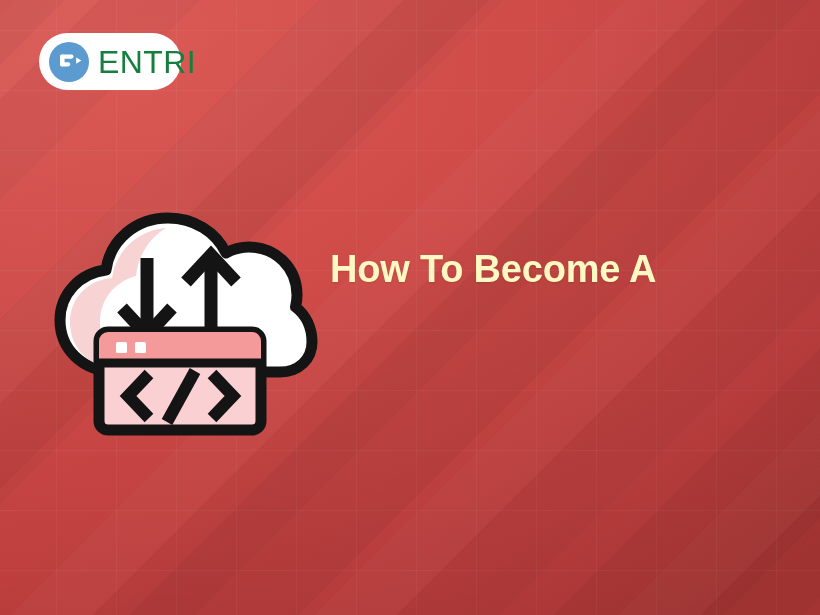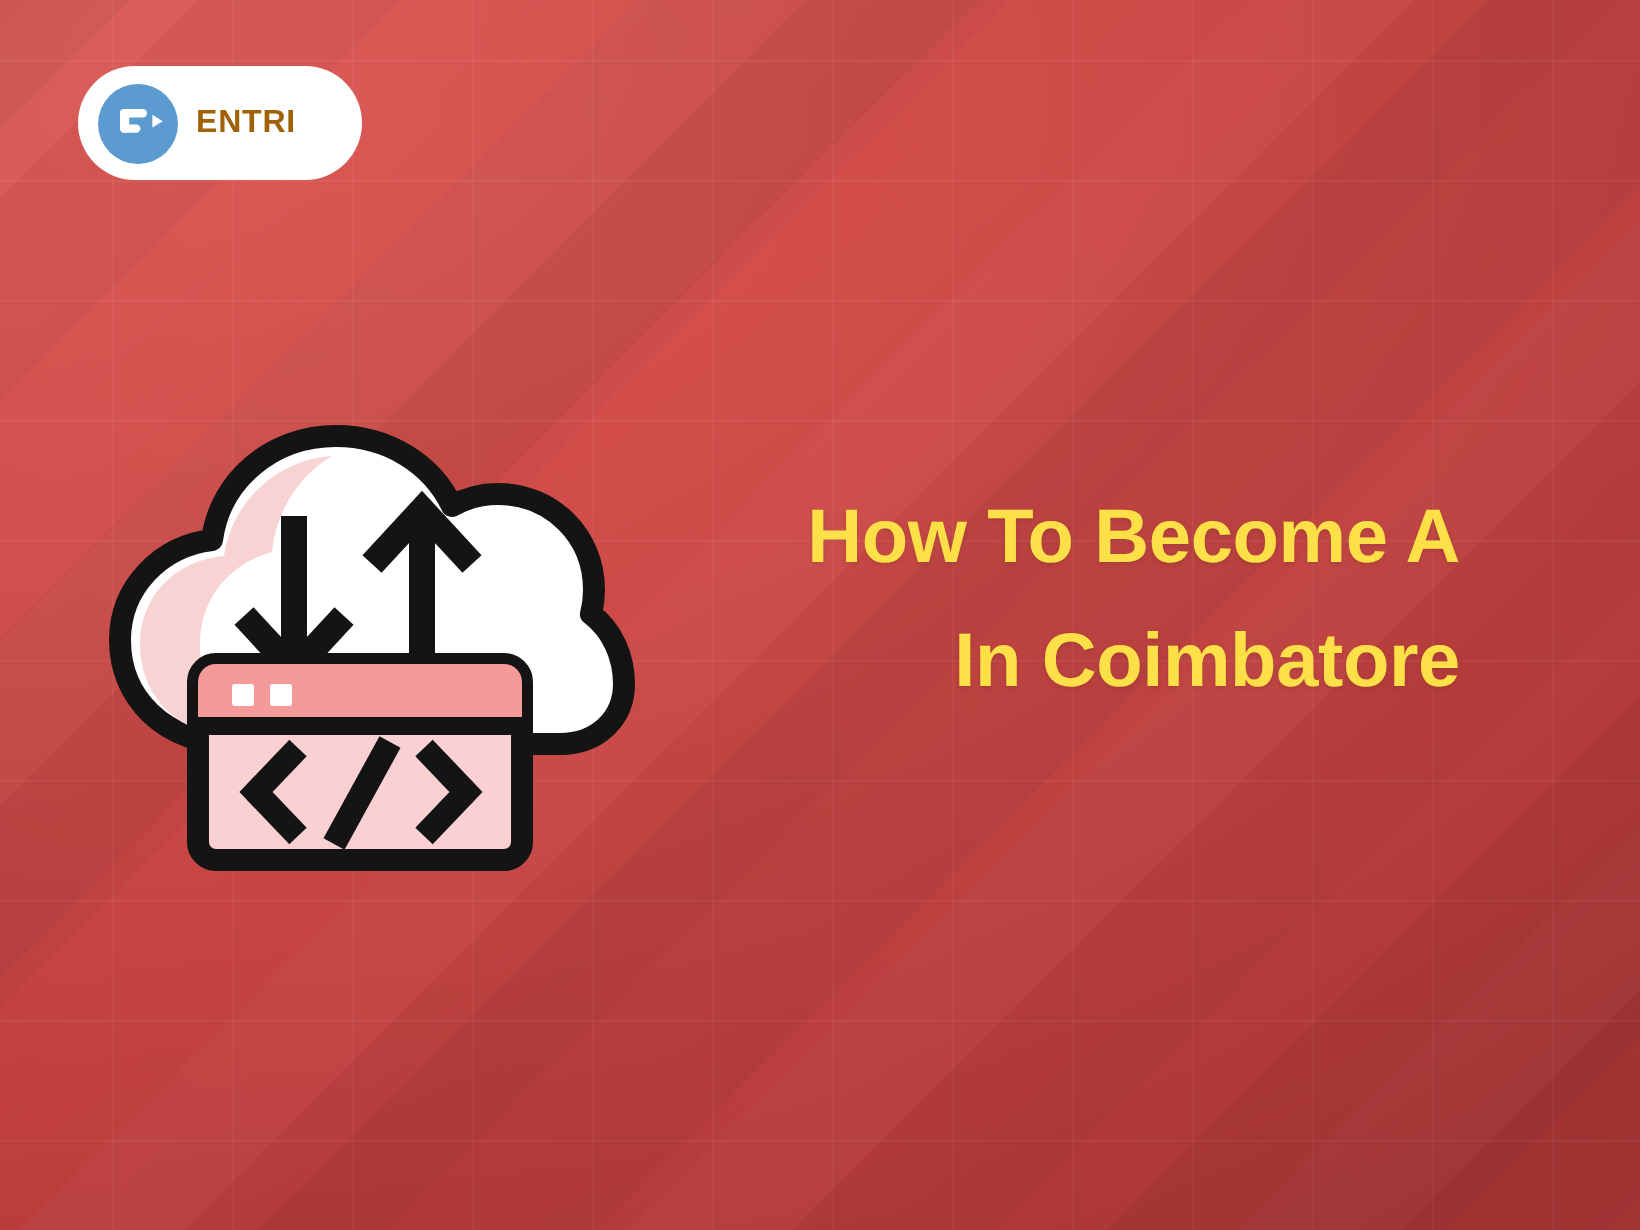--- a/index.html
+++ b/index.html
@@ -82,46 +82,46 @@
     flex: 0 0 40px;
     border-radius: 50%;
     background: #5b9bd0;
     display: flex;
     align-items: center;
     justify-content: center;
   }
   .logo-mark svg { display: block; }
   .logo-word {
     margin-left: 9px;
-    font-size: 16px;
-    font-weight: 700;
+    font-size: 32px;
+    font-weight: 400;
     letter-spacing: 0.4px;
-    color: #a16207;
+    color: #15803d;
     line-height: 1;
     font-family: "Liberation Sans", sans-serif;
   }
 
   
   .illustration {
     position: absolute;
     left: 48px;
     top: 172px;
     width: 272px;
     height: 264px;
   }
   .illustration svg { display: block; width: 100%; height: 100%; }
 
   
   .headline {
     position: absolute;
     left: 330px;
     top: 238px;
     width: 400px;
-    text-align: right;
-    color: #fde047;
+    text-align: left;
+    color: #fef9c3;
     font-family: "Liberation Sans", sans-serif;
     font-weight: 700;
     font-size: 38px;
     line-height: 62px;
     letter-spacing: -0.2px;
     text-shadow: 0 1px 2px rgba(0,0,0,0.10);
   }
   .headline .ln { display: block; white-space: nowrap; }
 </style>
 </head>
@@ -193,16 +193,15 @@
       <g fill="none" stroke="#141414" stroke-width="12" stroke-linecap="butt" stroke-linejoin="miter">
         <polyline points="101,202 80,224 101,246"></polyline>
         <line x1="147" y1="199" x2="119" y2="250"></line>
         <polyline points="164,202 185,224 164,246"></polyline>
       </g>
     </svg>
   </div>
 
   <div class="headline">
     <span class="ln">How To Become A</span>
-    <span class="ln">In Coimbatore</span>
   </div>
 
 </div>
 
 </body></html>

